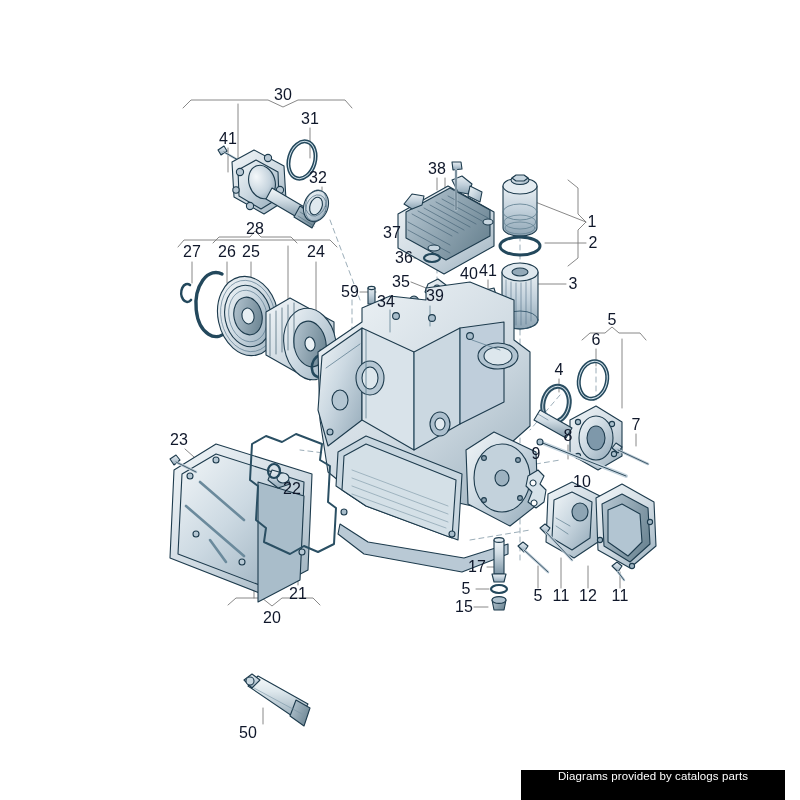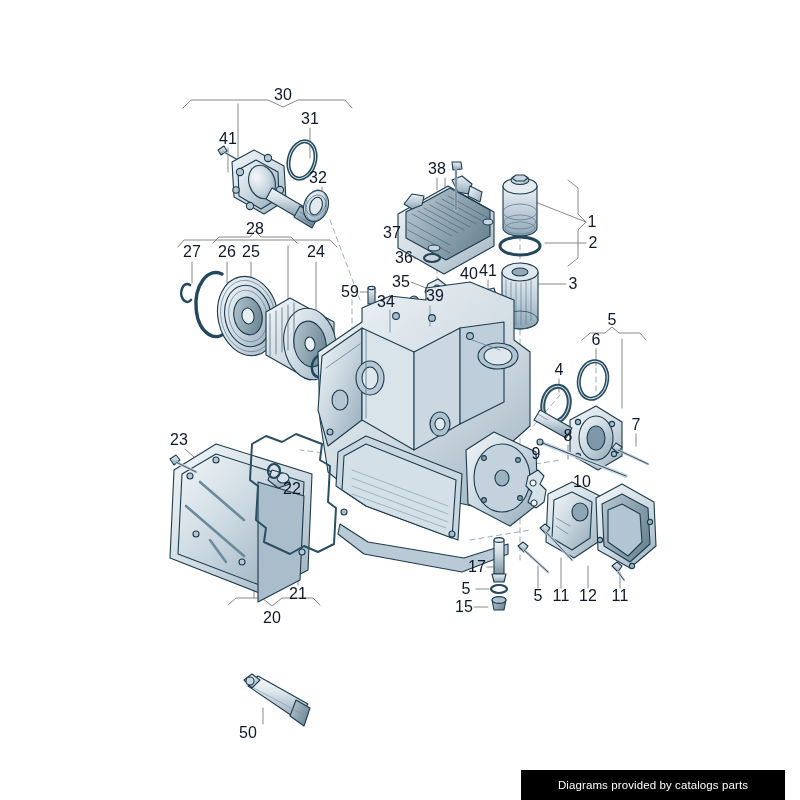--- a/index.html
+++ b/index.html
@@ -6,21 +6,21 @@
   html,body{margin:0;padding:0;background:#ffffff;}
   body{width:800px;height:800px;overflow:hidden;
        font-family:"Liberation Sans","DejaVu Sans",sans-serif;}
   #stage{position:relative;width:800px;height:800px;background:#fff;}
   #art{position:absolute;left:0;top:0;width:800px;height:800px;}
   .lbl{position:absolute;font-size:16px;color:#0f172a;
        font-family:Liberation Sans, sans-serif;
        letter-spacing:.2px;line-height:1;white-space:nowrap;}
   .lbl.c{transform:translate(-50%,-50%);}
   #footer{position:absolute;left:521px;top:770px;width:264px;height:30px;
-          background:#000;color:#fff;display:flex;align-items:center;
+          background:#000;color:#fff;display:flex;align-items:flex-start;
           justify-content:center;font-size:11.5px;letter-spacing:.1px;}
 </style>
 </head>
 <body>
 
 <div id="stage">
 
   <svg id="art" viewBox="0 0 800 800">
     <defs>
       <linearGradient id="gMetal" x1="0" y1="0" x2="1" y2="1">

